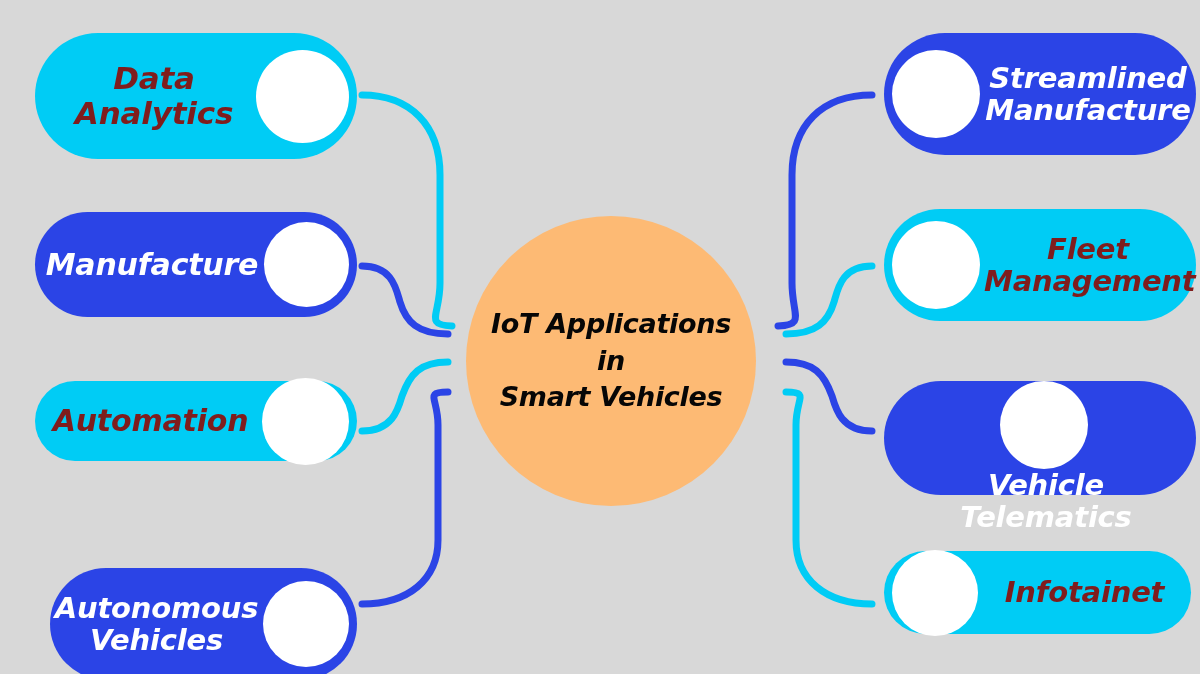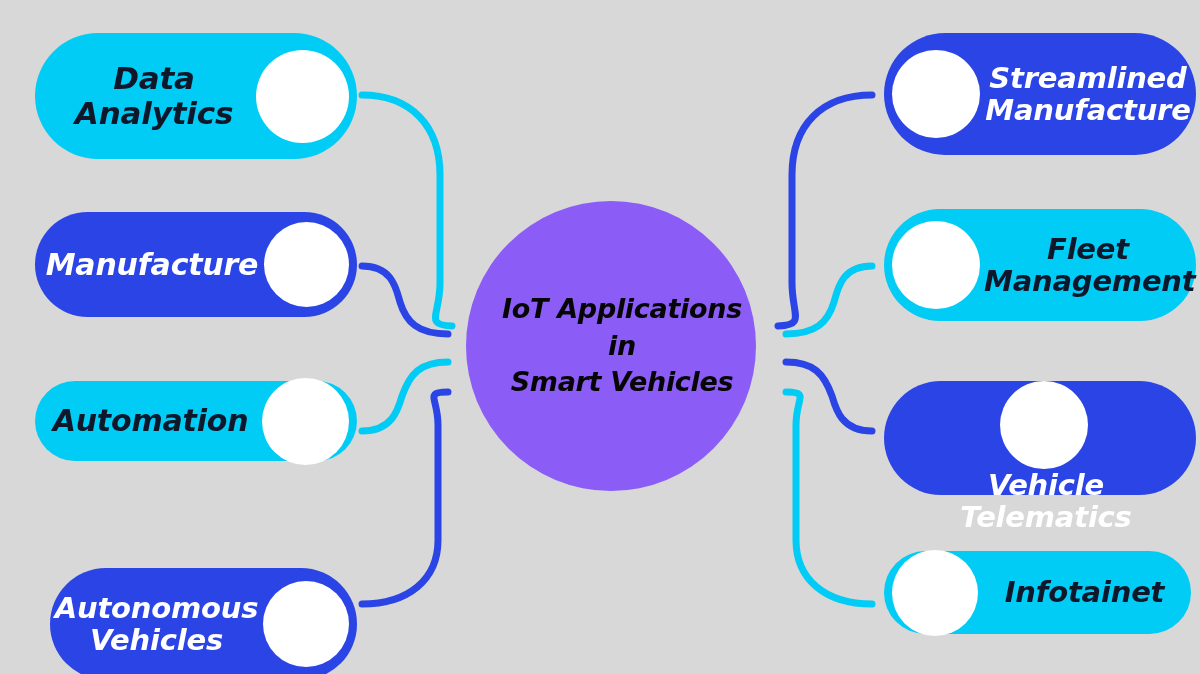--- a/index.html
+++ b/index.html
@@ -61,21 +61,21 @@
     padding-right: 4px;
   }
   .node.right .node-label {
     text-align: center;
     padding-left: 4px;
   }
   .cyan {
     background: #00ccf5;
   }
   .cyan .node-label {
-    color: #0f172a;
+    color: #7f1d1d;
   }
   .blue {
     background: #2b44e6;
   }
   .blue .node-label {
     color: #ffffff;
   }
 
   
   #node-data-analytics {
@@ -124,28 +124,28 @@
   #node-infotainet {
     left: 884px; top: 551px; width: 307px; height: 83px;
   }
   #node-infotainet .node-dot { width: 86px; height: 86px; }
   #node-infotainet .node-label { font-size: 29px; width: 205px; }
 
   
   #center-hub {
     position: absolute;
     left: 466px;
-    top: 201px;
+    top: 216px;
     width: 290px;
     height: 290px;
     border-radius: 50%;
-    background: #8b5cf6;
+    background: #fdba74;
     display: flex;
     align-items: center;
-    justify-content: flex-end;
+    justify-content: center;
     z-index: 3;
   }
   #center-hub .hub-label {
     font-size: 27px;
     font-style: italic;
     font-weight: bold;
     color: #060606;
     text-align: center;
     line-height: 1.35;
     white-space: pre-line;

